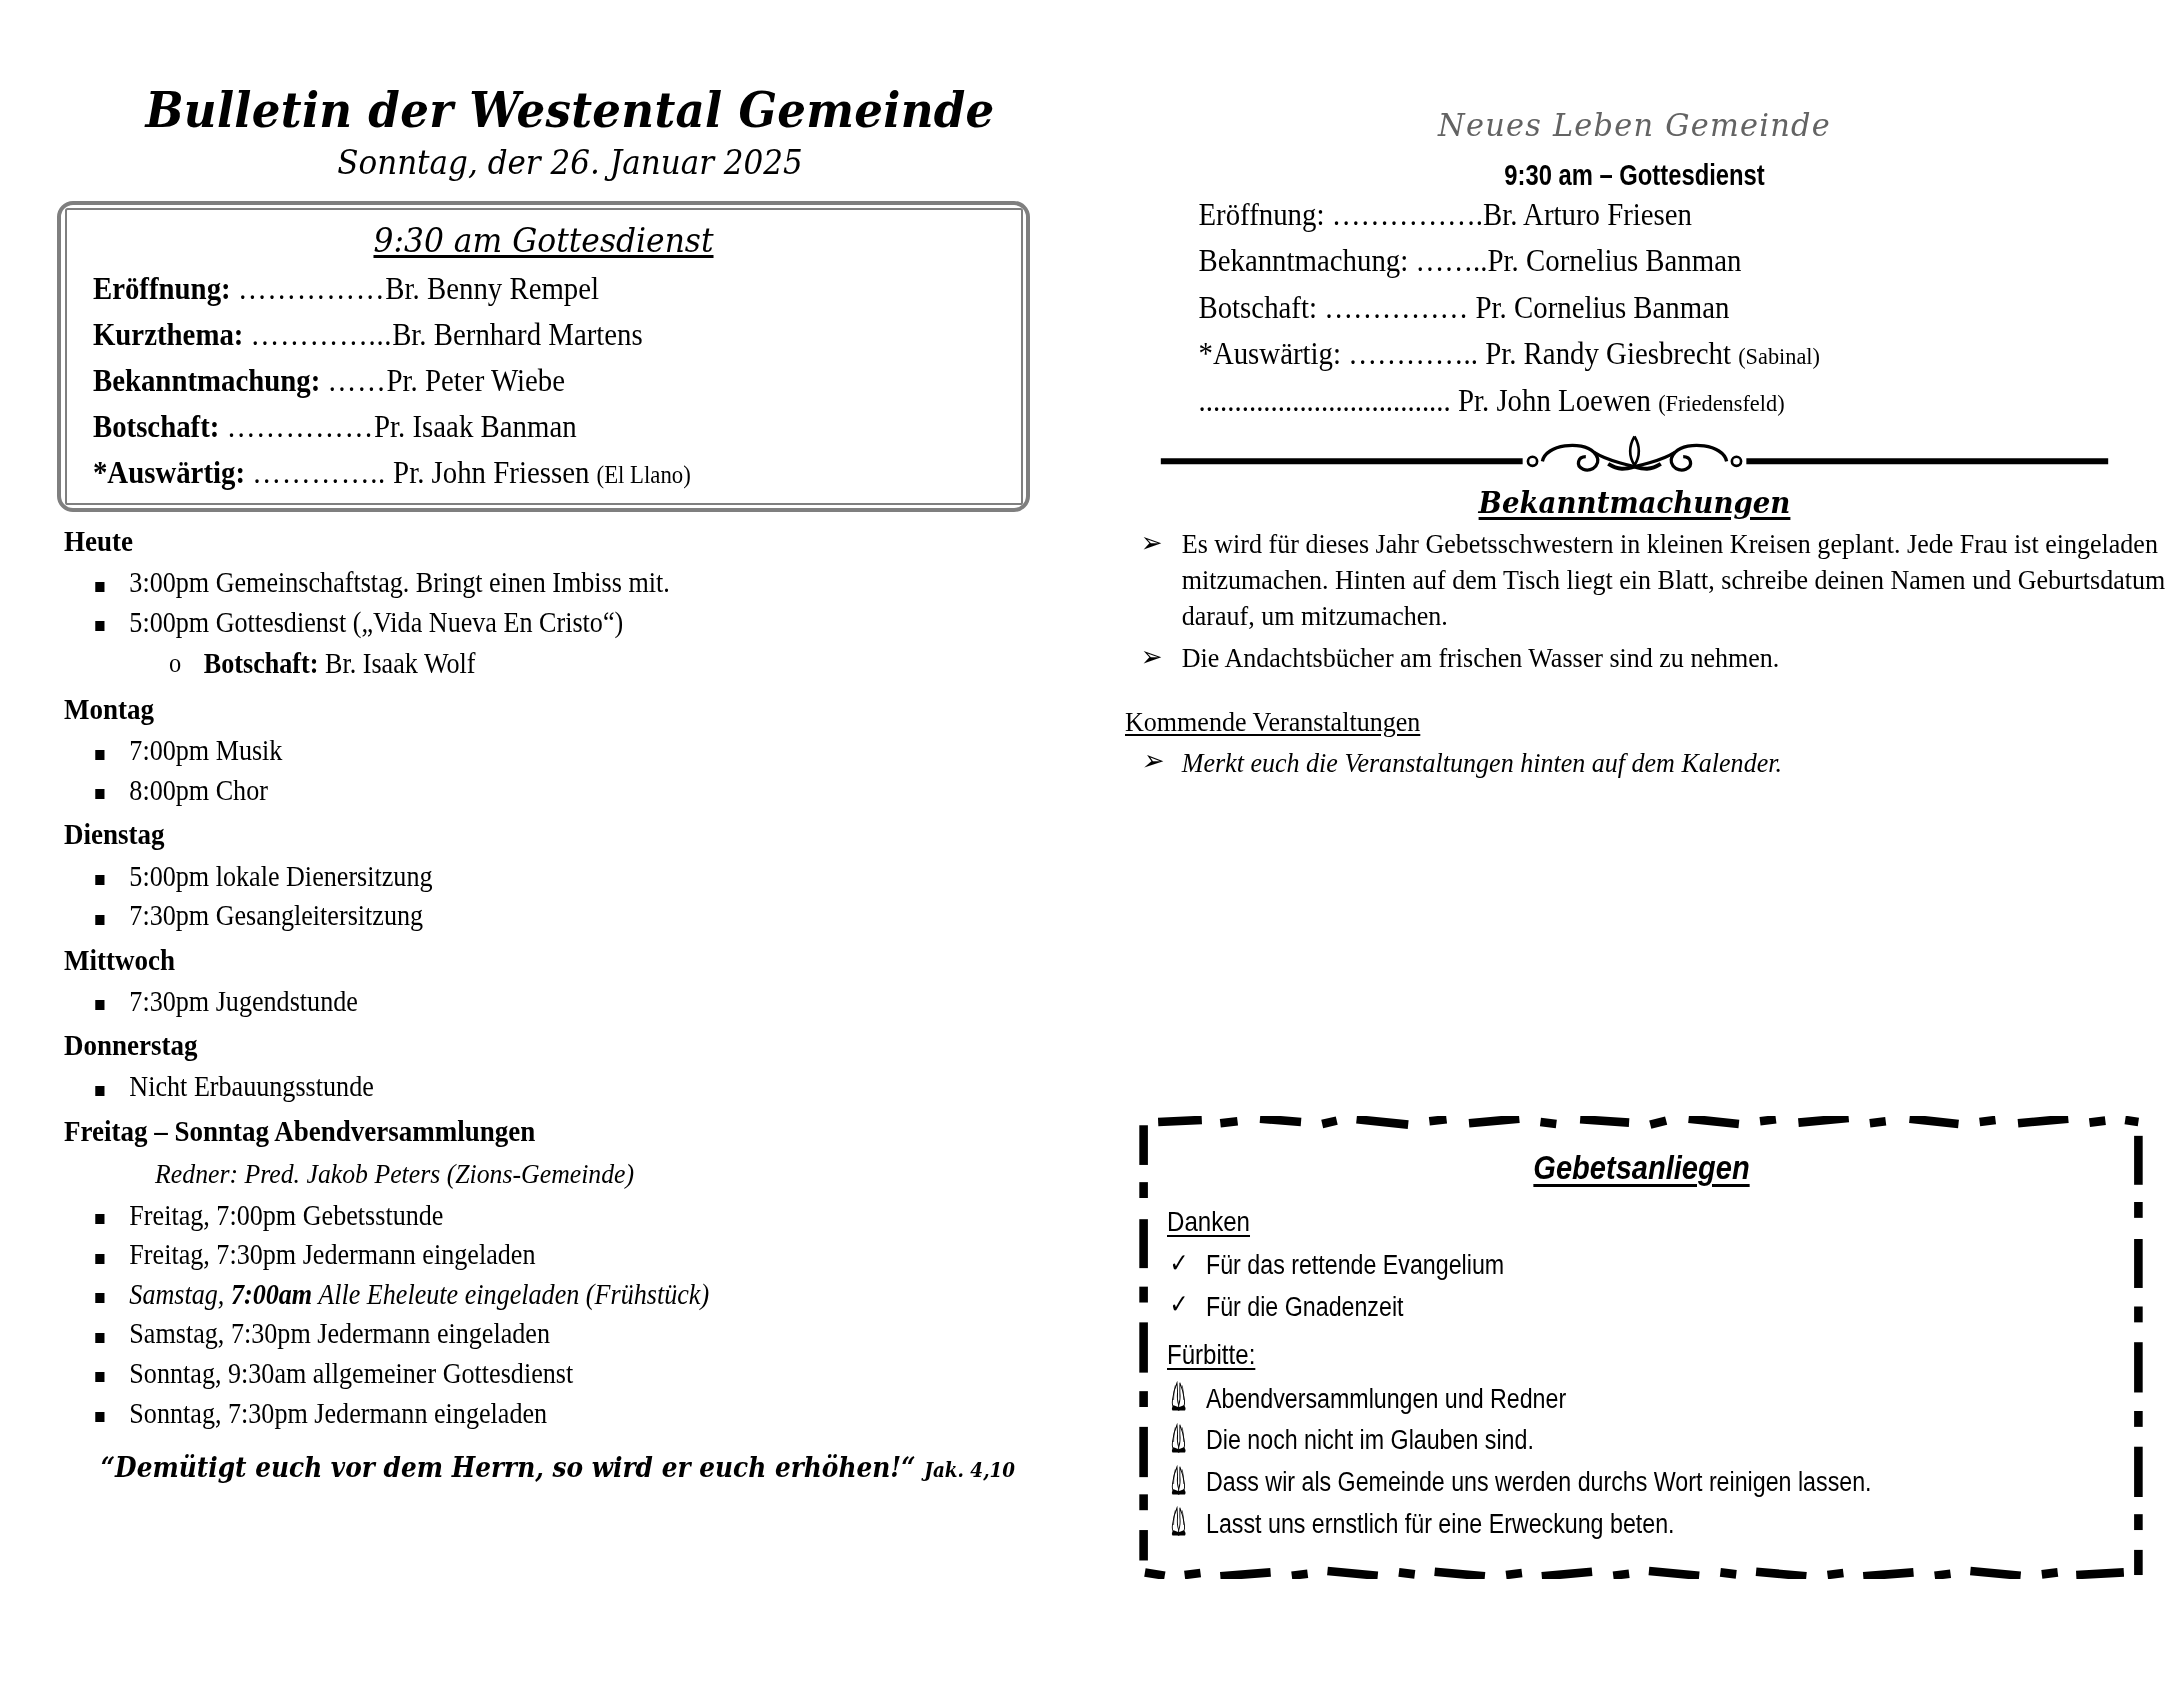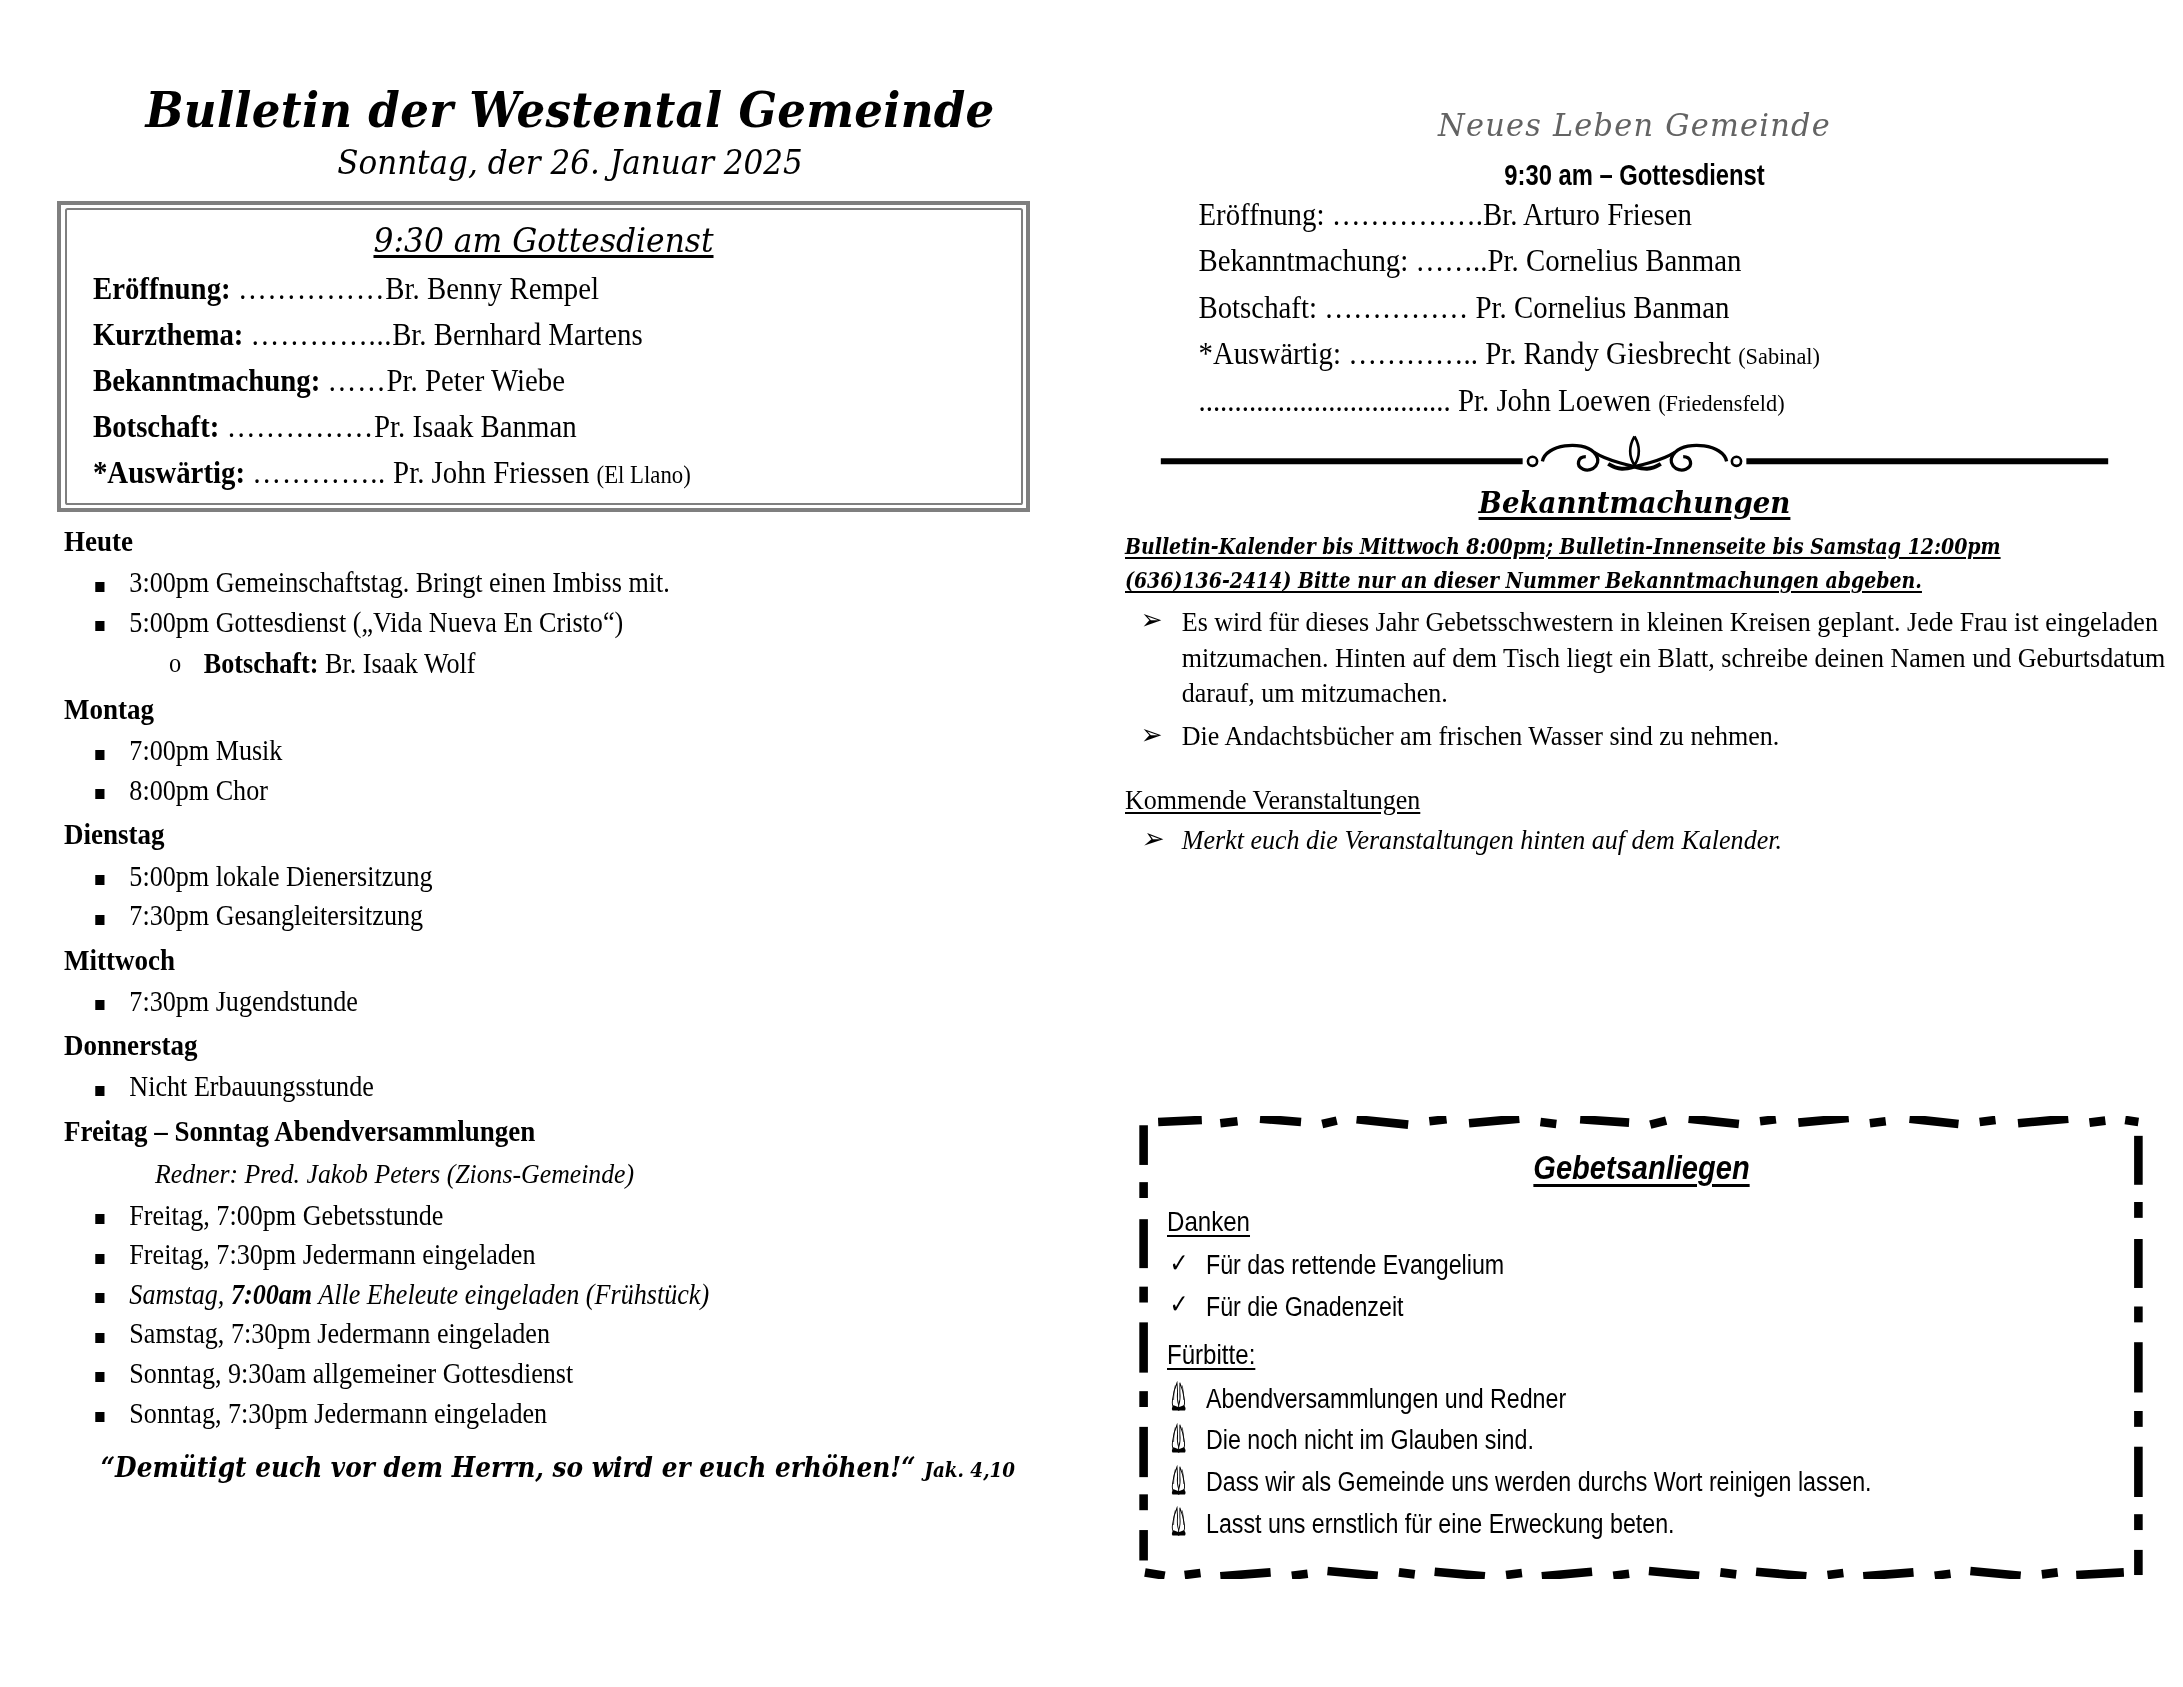--- a/index.html
+++ b/index.html
@@ -46,21 +46,21 @@
     transform: scaleX(0.94);
   }
 
   
   .service-box {
     position: relative;
     margin: 20px 0 0 -6.6px;
     width: 973px;
     box-sizing: border-box;
     border: 4.6px solid #7f7f7f;
-    border-radius: 0;
+    border-radius: 16px;
     padding: 6.6px 4px 12px 4px;
   }
   .service-box::before {
     content: "";
     position: absolute;
     left: 3.3px; right: 3.3px; top: 3.3px; bottom: 3.3px;
     border: 2px solid #7f7f7f;
     border-radius: 2.6px;
     pointer-events: none;
   }
@@ -377,24 +377,20 @@
         <path d="M600 40 C605 14 660 8 678 26 C694 42 676 58 662 52 C650 47 654 33 666 33" fill="none" stroke="#000" stroke-width="5"></path>
         <path d="M880 40 C875 14 820 8 802 26 C786 42 804 58 818 52 C830 47 826 33 814 33" fill="none" stroke="#000" stroke-width="5"></path>
         <path d="M678 26 C700 40 740 48 740 48 C740 48 780 40 802 26" fill="none" stroke="#000" stroke-width="5"></path>
         <path d="M700 44 C716 54 726 52 740 48 C754 52 764 54 780 44" fill="none" stroke="#000" stroke-width="6"></path>
         <path d="M740 2 C748 16 750 30 740 46 C730 30 732 16 740 2" fill="none" stroke="#000" stroke-width="4"></path>
       </svg>
     </div>
 
     <div class="bk-head">Bekanntmachungen</div>
 
-    <div style="margin-top:9.3px;">
-      <div class="bk-note">Bulletin-Kalender bis Mittwoch 8:00pm; Bulletin-Innenseite bis Samstag 12:00pm</div>
-      <div class="bk-note">(636)136-2414) Bitte nur an dieser Nummer Bekanntmachungen abgeben.</div>
-    </div>
 
     <div id="ann-items">
         <div class="arrow-item"><span class="ar">➢</span><span>Es wird für dieses Jahr Gebetsschwestern in kleinen Kreisen geplant. Jede Frau ist eingeladen mitzumachen. Hinten auf dem Tisch liegt ein Blatt, schreibe deinen Namen und Geburtsdatum darauf, um mitzumachen.</span></div>
         <div class="arrow-item"><span class="ar">➢</span><span>Die Andachtsbücher am frischen Wasser sind zu nehmen.</span></div>
       </div>
 
     <div class="sub-head">Kommende Veranstaltungen</div>
 
     <div id="upcoming-items">
         <div class="arrow-item italic"><span class="ar">➢</span><span>Merkt euch die Veranstaltungen hinten auf dem Kalender.</span></div>

